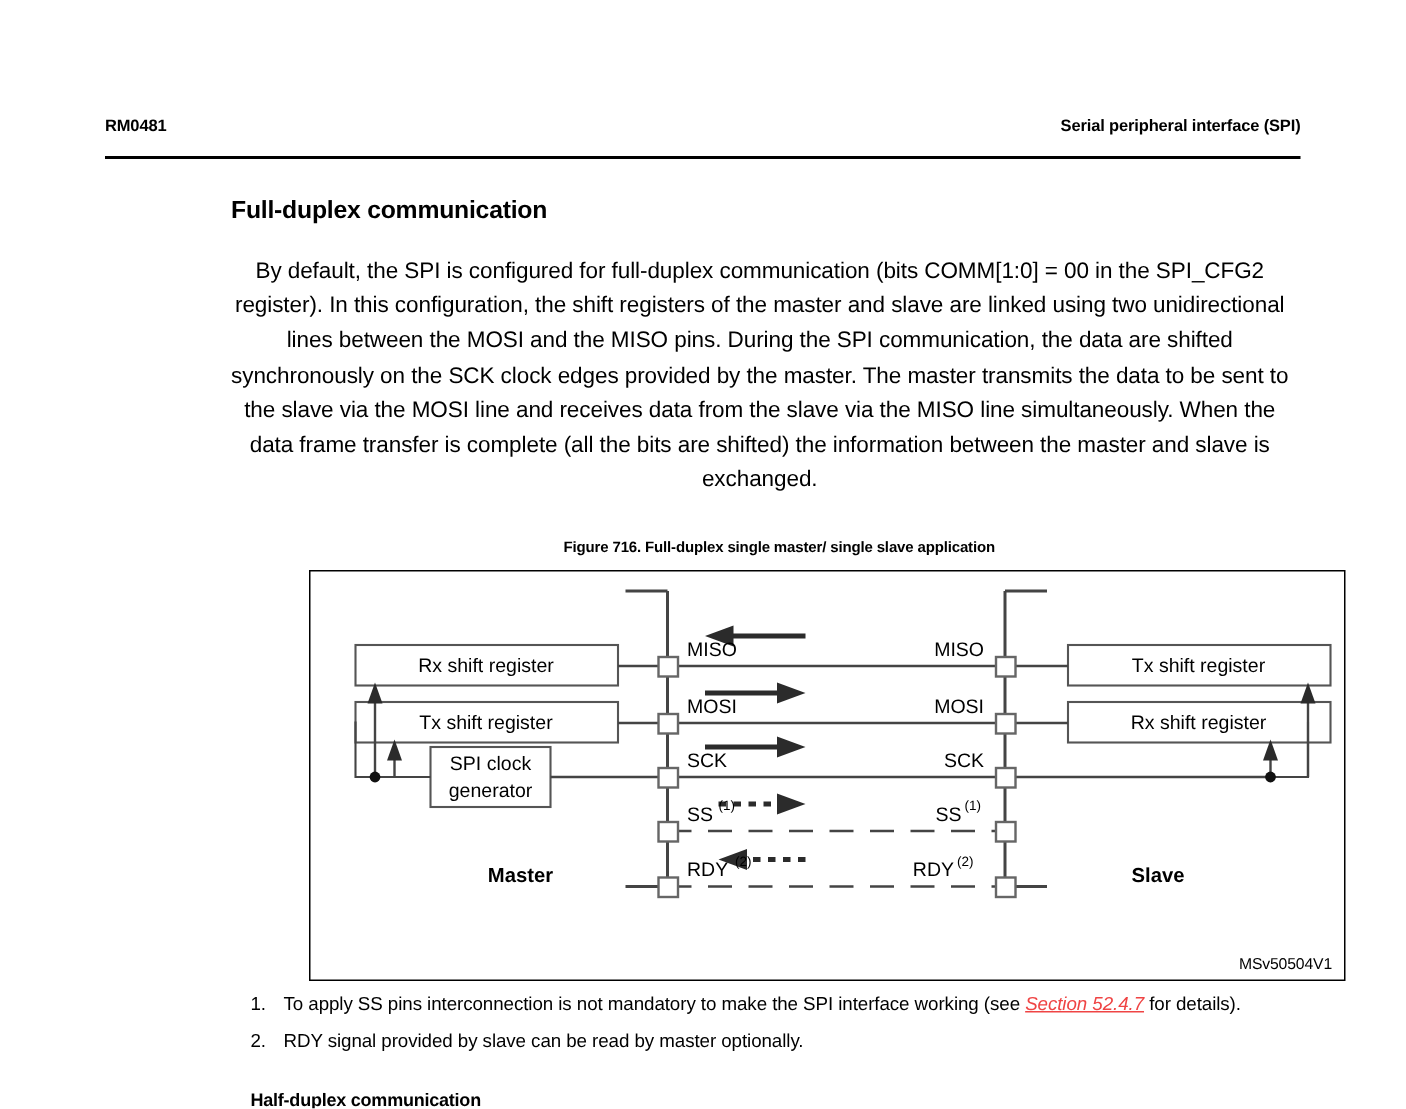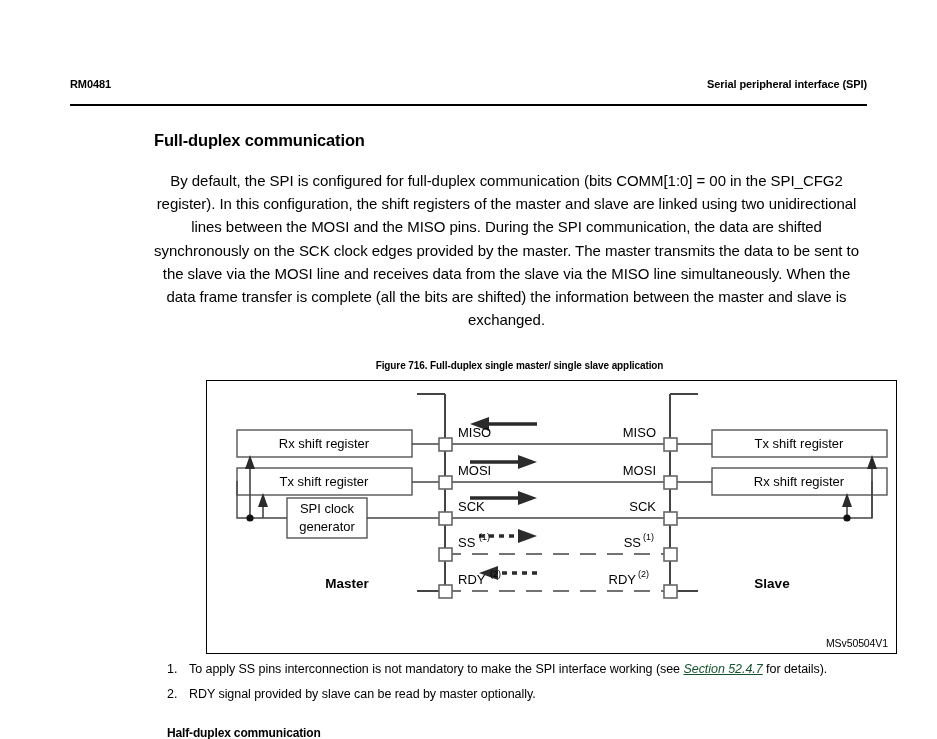--- a/index.html
+++ b/index.html
@@ -117,21 +117,21 @@
     letter-spacing: -0.05px;
   }
   .footnote .fn-num {
     width: 22px;
     flex: 0 0 22px;
   }
   .footnote .fn-text {
     flex: 1 1 auto;
   }
   .fn-link {
-    color: #14532d;
+    color: #ef4444;
     font-style: italic;
   }
 
   
   .next-section-title {
     position: absolute;
     left: 167px;
     top: 726px;
     font-size: 12px;
     font-weight: bold;

